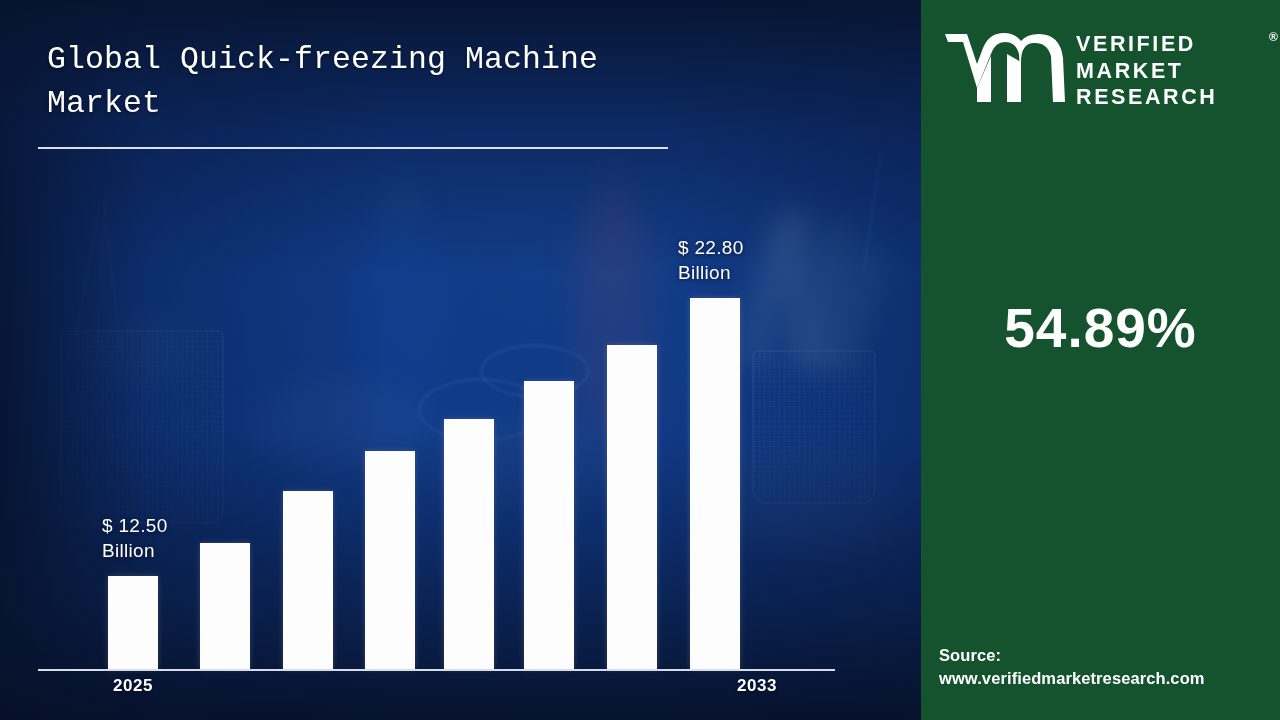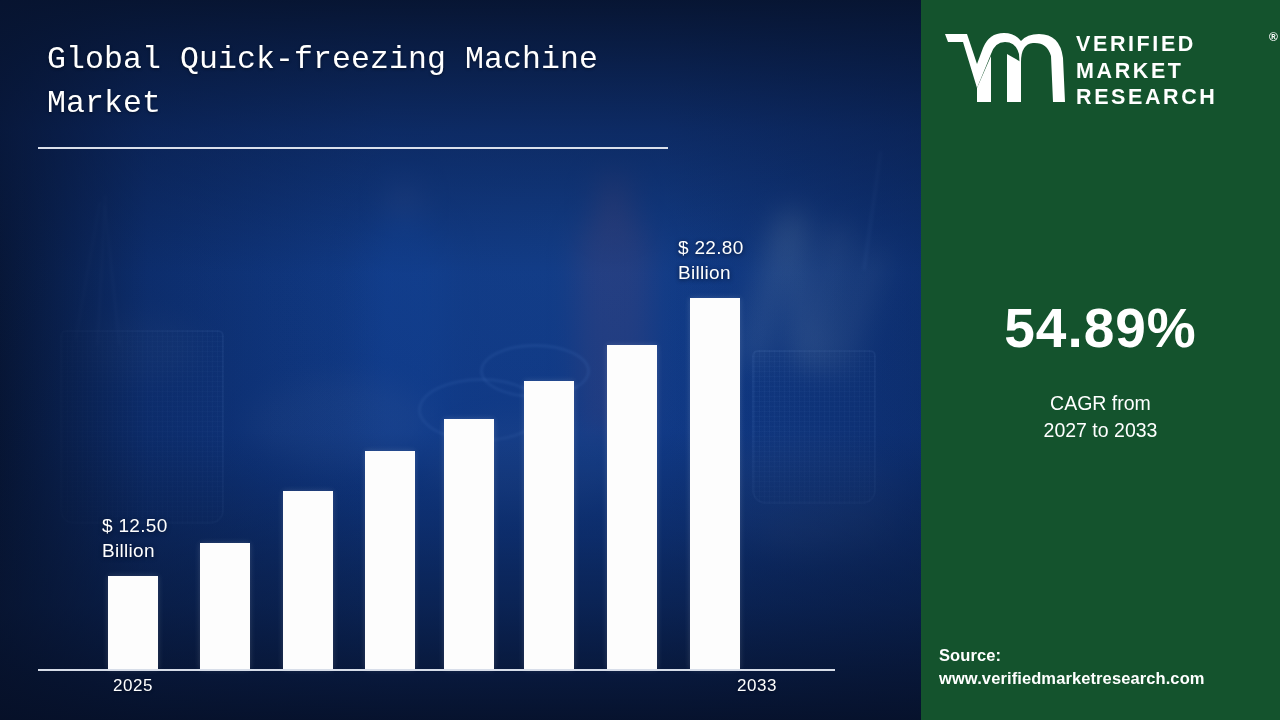--- a/index.html
+++ b/index.html
@@ -128,21 +128,21 @@
     top: 669px;
     width: 797px;
     height: 2px;
     background: #e8eef7;
     opacity: 0.92;
   }
   .axis-label {
     position: absolute;
     color: #ffffff;
     font-size: 17px;
-    font-weight: 400;
+    font-weight: 700;
     letter-spacing: 0.6px;
     top: 676px;
     text-align: center;
     text-shadow: 0 1px 3px rgba(3,12,32,0.7);
   }
 
   
   #right-panel {
     position: absolute;
     left: 921px;
@@ -298,20 +298,18 @@
         <path d="M64 22 L64 70 L78 70 L78 30 Z" fill="#ffffff"></path>
       </svg>
       <div id="logo-word" style="white-space: pre-line;">VERIFIED
 MARKET
 RESEARCH</div>
       <div id="logo-reg">®</div>
     </div>
 
     <div id="cagr-value">54.89%</div>
 
-    <div id="cagr-caption">CAGR from
-2027 to 2033</div>
 
     <div id="source-block">Source:
 www.verifiedmarketresearch.com</div>
   </div>
 
 </div>
 
 </body></html>

